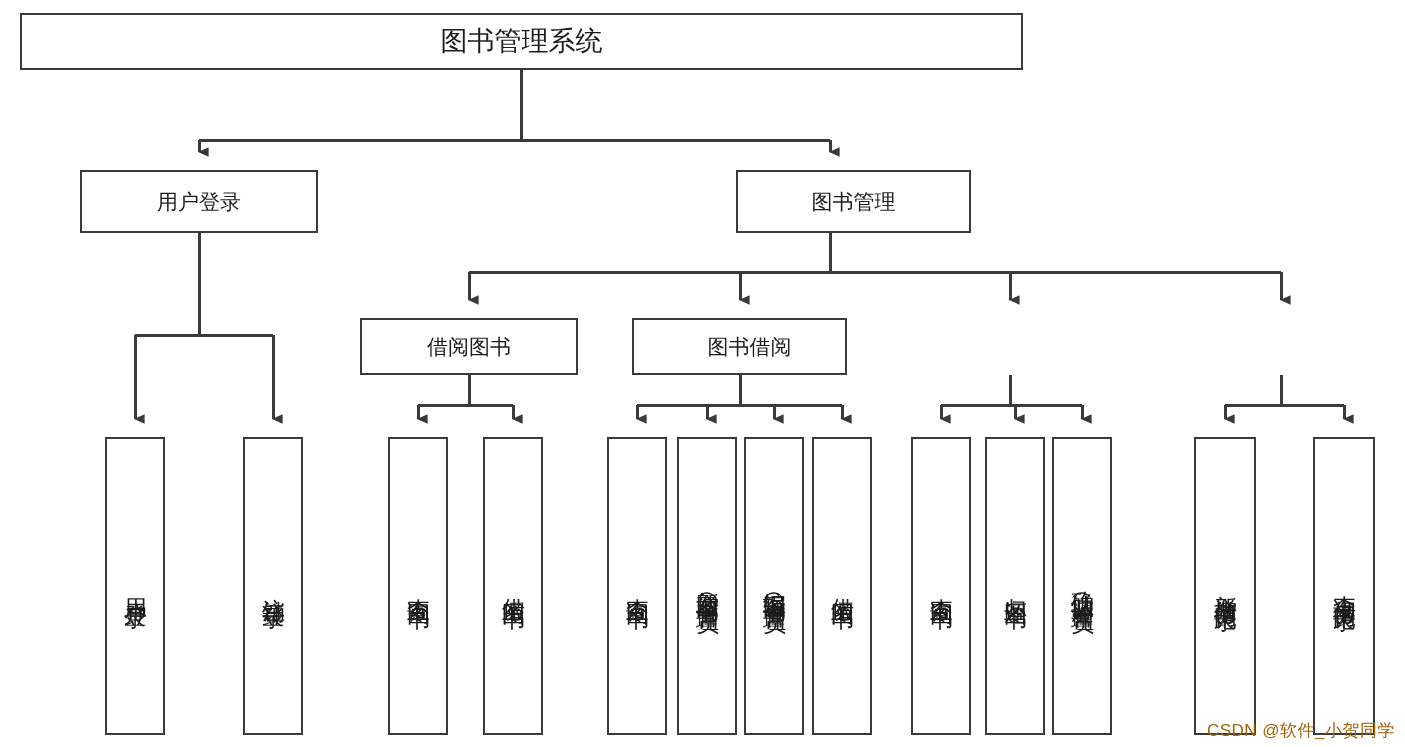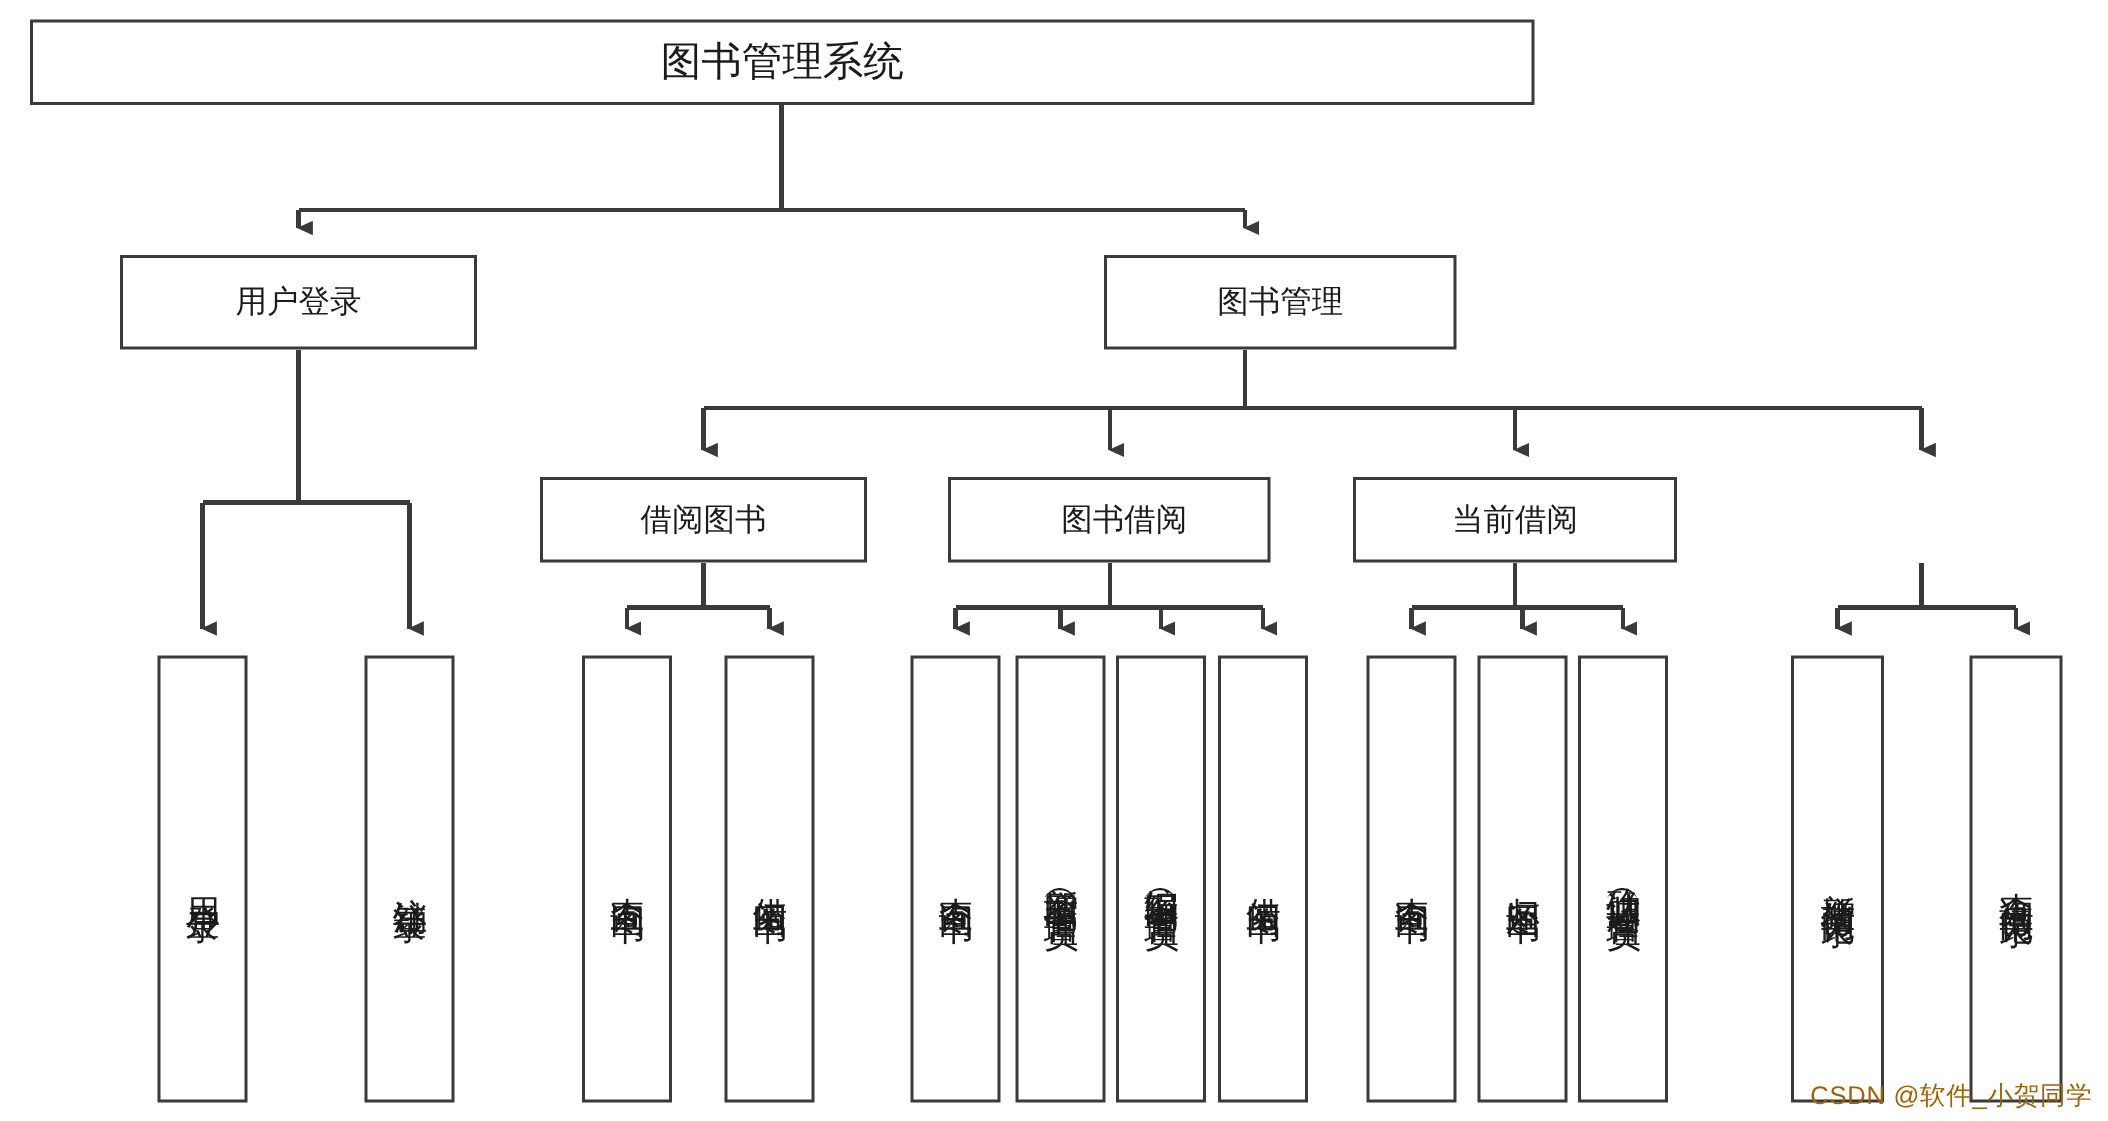--- a/index.html
+++ b/index.html
@@ -82,23 +82,20 @@
   <div class="node h" style="left:736px;top:170px;width:235px;height:63px;">
     <span class="lbl">图书管理</span>
   </div>
 
   <div class="node h" style="left:360px;top:318px;width:218px;height:57px;">
     <span class="lbl">借阅图书</span>
   </div>
   <div class="node h" style="left:632px;top:318px;width:215px;height:57px;padding-left:20px;">
     <span class="lbl">图书借阅</span>
   </div>
-  <div class="node h" style="left:902px;top:318px;width:216px;height:57px;">
-    <span class="lbl">当前借阅</span>
-  </div>
 
   <div class="node v" style="left:105px;top:437px;width:60px;height:298px;">
     <span class="lbl">用户登录</span>
   </div>
   <div class="node v" style="left:243px;top:437px;width:60px;height:298px;">
     <span class="lbl">注销登录</span>
   </div>
   <div class="node v" style="left:388px;top:437px;width:60px;height:298px;">
     <span class="lbl">查询图书</span>
   </div>

